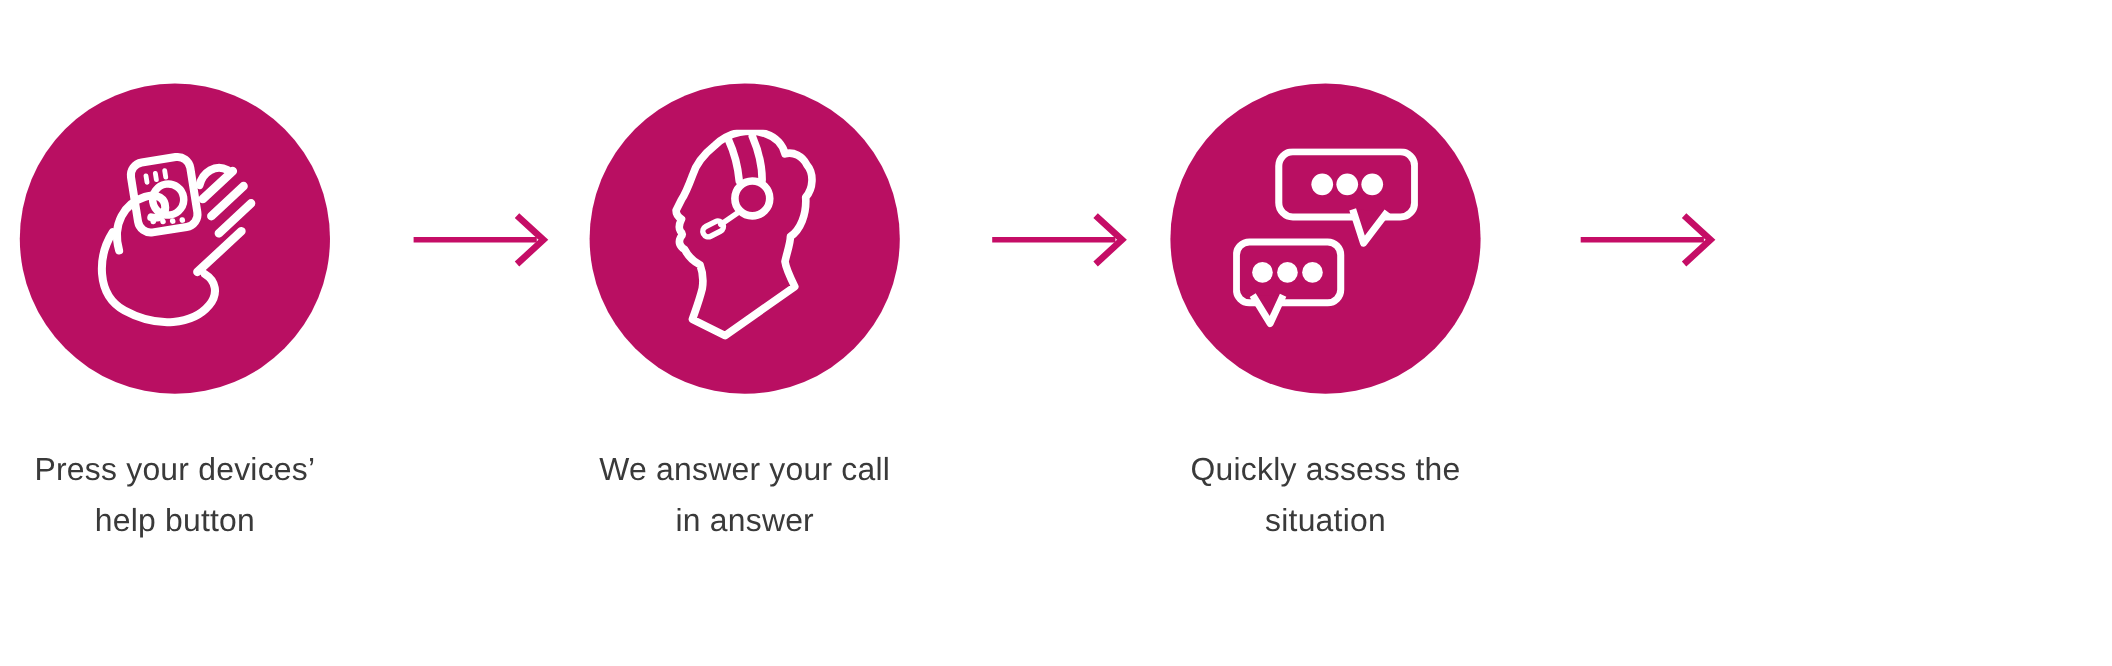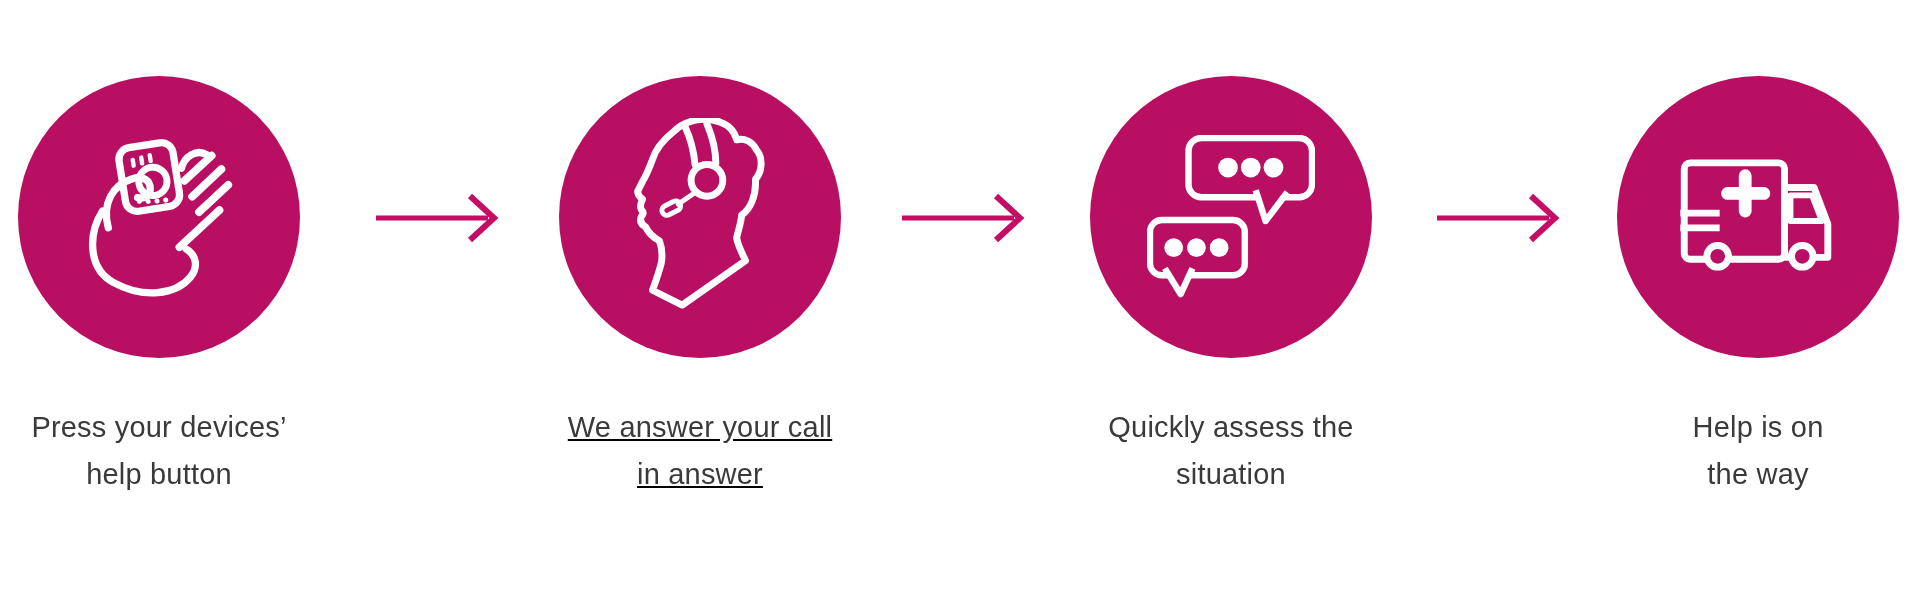--- a/index.html
+++ b/index.html
@@ -11,22 +11,22 @@
   }
   *{margin:0;padding:0;box-sizing:border-box;}
   html,body{width:1920px;height:605px;background:var(--bg-color);overflow:hidden;}
   body{font-family:"Liberation Sans","DejaVu Sans",sans-serif;}
   .canvas{position:relative;width:1920px;height:605px;background:var(--bg-color);}
   .step{
     position:absolute;top:76px;width:282px;
     display:flex;flex-direction:column;align-items:center;
   }
   .step-1{left:18px;}
-  .step-2{left:559px;text-decoration:underline;}
-  .step-3{left:1090px;justify-content:space-between;}
+  .step-2{left:536px;}
+  .step-3{left:1064px;justify-content:space-between;}
   .step-4{left:1617px;}
   .circle{
     width:282px;height:282px;border-radius:50%;
     background:var(--circle-color);
     display:flex;align-items:center;justify-content:center;
     flex:0 0 auto;
   }
   .caption{
     margin-top:46px;width:380px;text-align:center;
     font-size:29px;line-height:47px;color:var(--caption-color);
@@ -140,35 +140,14 @@
     </div>
   </div>
 
   <div class="arrow arrow-3">
     <svg width="126" height="56" viewBox="0 0 126 56" fill="none">
       <line x1="2" y1="28" x2="114" y2="28" stroke="var(--arrow-color)" stroke-width="5"></line>
       <polyline points="96,6 120,28 96,50" stroke="var(--arrow-color)" stroke-width="6" fill="none"></polyline>
     </svg>
   </div>
 
-  <div class="step step-4">
-    <div class="circle">
-      <span>
-        <svg width="158" height="118" viewBox="0 0 158 120" fill="none">
-          <g stroke="var(--icon-color)" fill="none" stroke-linejoin="round">
-            <rect x="4" y="5" width="102" height="98" rx="6" stroke-width="7"></rect>
-            <path d="M48,36 L85,36 M66,18 L66,54" stroke-width="13" stroke-linecap="round"></path>
-            <path d="M0,56 L40,56 M0,71 L40,71" stroke-width="7"></path>
-            <path d="M106,30 L136,30 L150,67 L150,101 L106,101" stroke-width="7"></path>
-            <path d="M112,38 L134,38 L144,64 L112,64 Z" stroke-width="6"></path>
-            <circle cx="38" cy="100" r="11" stroke-width="7" fill="var(--circle-color)"></circle>
-            <circle cx="124" cy="100" r="11" stroke-width="7" fill="var(--circle-color)"></circle>
-          </g>
-        </svg>
-      </span>
-    </div>
-    <div class="caption">
-      <div>Help is on</div>
-      <div>the way</div>
-    </div>
-  </div>
 
 </div>
 
 </body></html>

